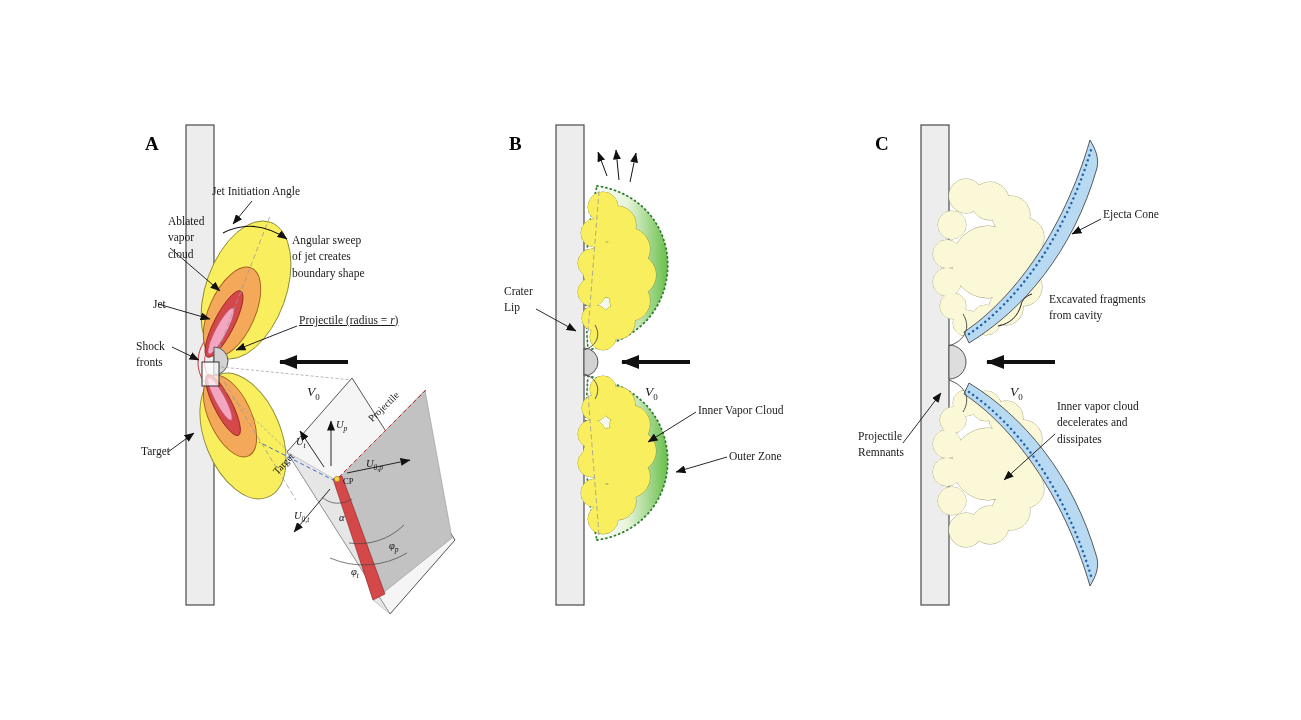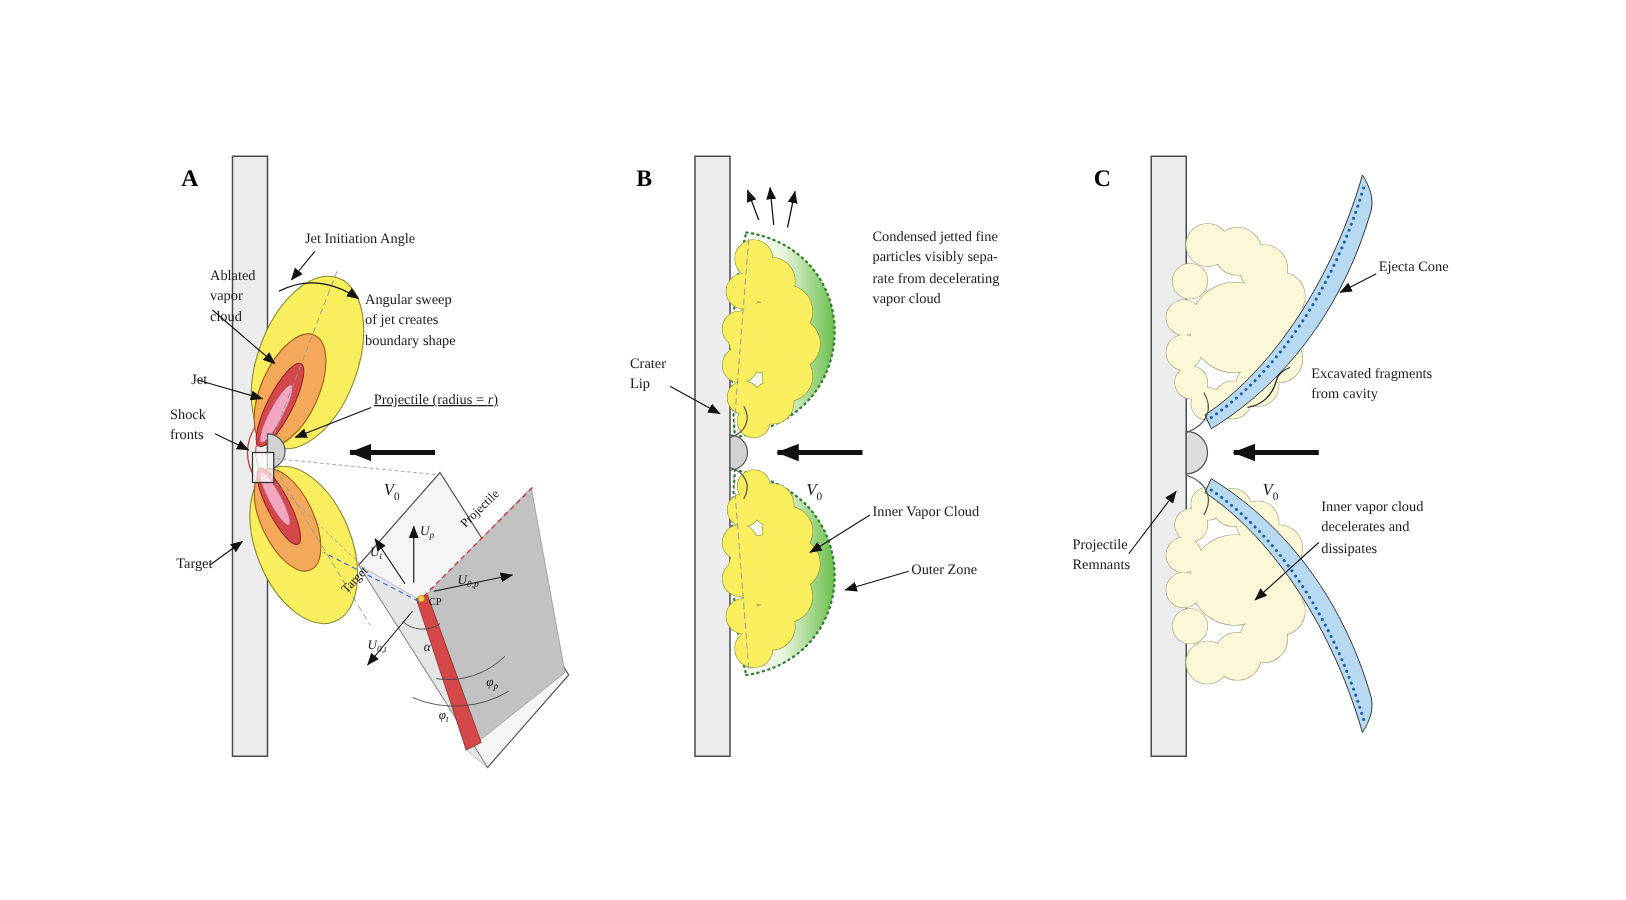--- a/index.html
+++ b/index.html
@@ -270,38 +270,34 @@
       <path d="M1055 434 L1004 480" marker-end="url(#arr)"></path>
       <path d="M903 443 L941 393" marker-end="url(#arr)"></path>
     </g>
   </g>
 </svg>
 
 <div class="plabel" style="left:145px;top:133px;">A</div>
 <div class="plabel" style="left:509px;top:133px;">B</div>
 <div class="plabel" style="left:875px;top:133px;">C</div>
 
-<div class="lbl" style="left:244px;top:183px;text-align:right;">Jet Initiation Angle</div>
+<div class="lbl" style="left:212px;top:183px;text-align:right;">Jet Initiation Angle</div>
 <div class="lbl" style="left:136px;top:213px;margin-left:32px;">Ablated
 vapor
 cloud</div>
 <div class="lbl" style="left:292px;top:232px;">Angular sweep
 of jet creates
 boundary shape</div>
 <div class="lbl" style="left:142px;top:296px;margin-left:11px;">Jet</div>
 <div class="lbl" style="left:299px;top:312px;text-decoration:underline;"><span>Projectile (radius = </span><i>r</i><span>)</span></div>
-<div class="lbl" style="left:136px;top:324px;">Shock
+<div class="lbl" style="left:136px;top:338px;">Shock
 fronts</div>
 <div class="lbl" style="left:141px;top:443px;">Target</div>
 <div class="mathlbl" style="left:307px;top:336px;"><span class="vi">V</span><sub>0</sub></div>
 
-<div class="lbl" style="left:698px;top:182px;">Condensed jetted fine
-particles visibly sepa-
-rate from decelerating
-vapor cloud</div>
 <div class="lbl" style="left:504px;top:283px;">Crater
 Lip</div>
 <div class="lbl" style="left:698px;top:402px;">Inner Vapor Cloud</div>
 <div class="lbl" style="left:729px;top:448px;">Outer Zone</div>
 <div class="mathlbl" style="left:645px;top:336px;"><span class="vi">V</span><sub>0</sub></div>
 
 <div class="lbl" style="left:1103px;top:206px;">Ejecta Cone</div>
 <div class="lbl" style="left:1049px;top:291px;">Excavated fragments
 from cavity</div>
 <div class="lbl" style="left:1057px;top:398px;">Inner vapor cloud

